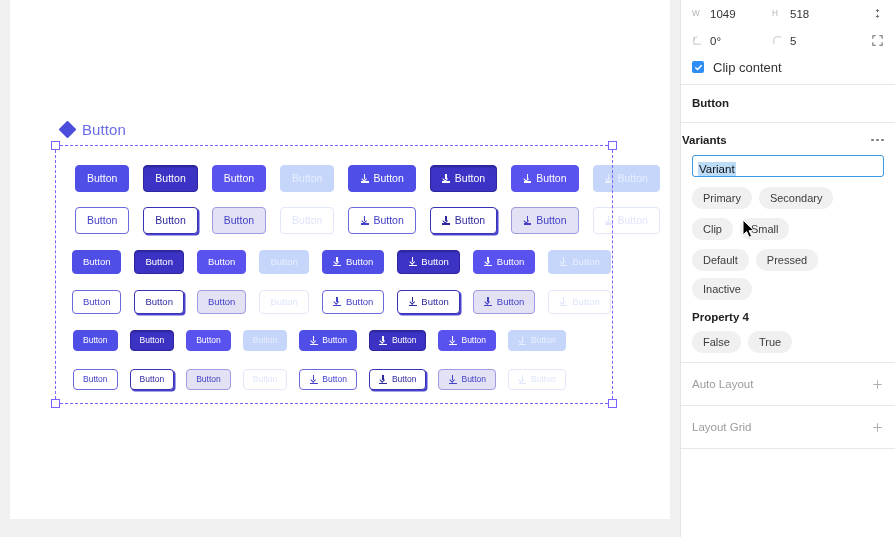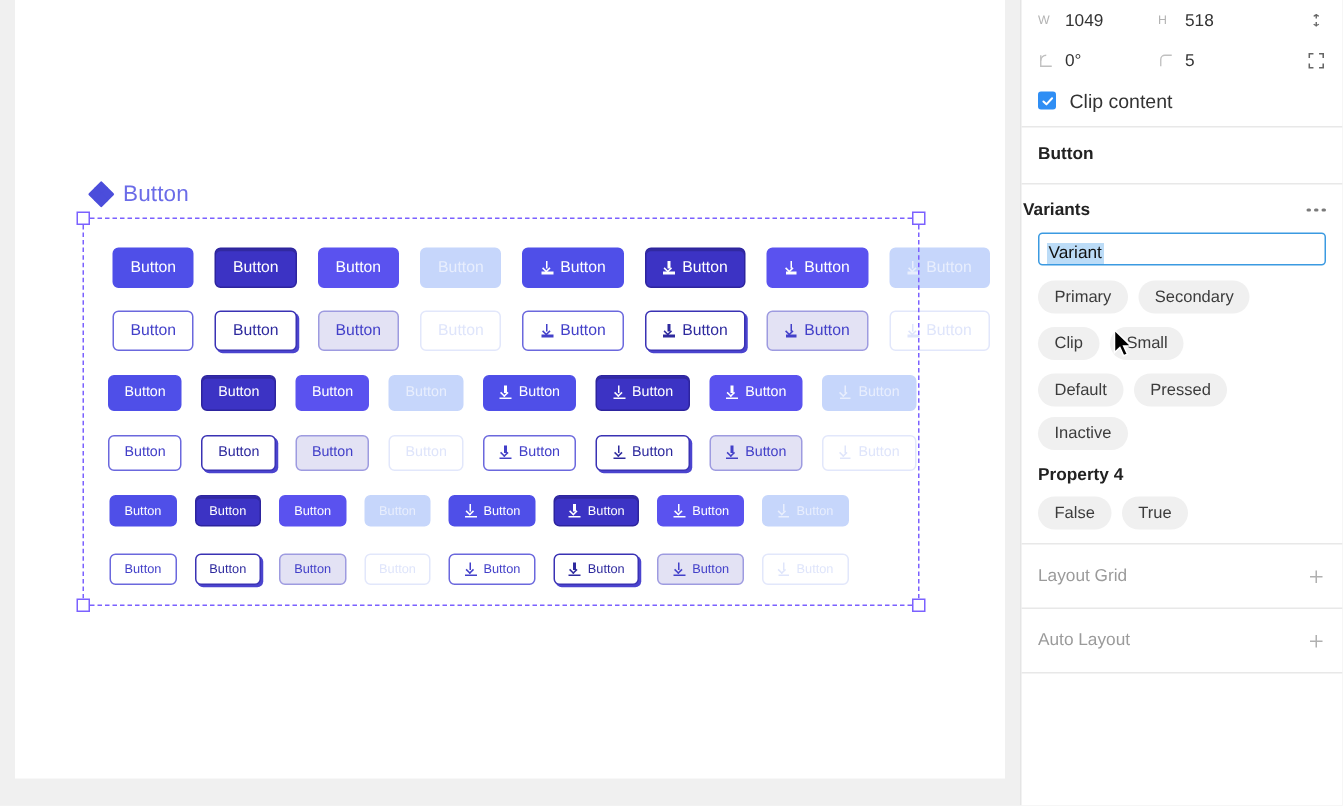--- a/index.html
+++ b/index.html
@@ -518,27 +518,27 @@
           <div class="prop-label">Property 4</div>
           <div class="chips">
             <span class="chip">False</span>
             <span class="chip">True</span>
           </div>
         </div>
     </div>
 
     <div id="panel-sections">
         <div class="simple-row">
-          <span class="lbl">Layout Grid</span>
+          <span class="lbl">Auto Layout</span>
           <svg viewBox="0 0 14 14" class="plus">
             <path d="M7 2.5v9M2.5 7h9" stroke="#b0b0b0" stroke-width="1.1" fill="none"></path>
           </svg>
         </div>
         <div class="simple-row">
-          <span class="lbl">Auto Layout</span>
+          <span class="lbl">Layout Grid</span>
           <svg viewBox="0 0 14 14" class="plus">
             <path d="M7 2.5v9M2.5 7h9" stroke="#b0b0b0" stroke-width="1.1" fill="none"></path>
           </svg>
         </div>
       </div>
   </div>
 
   <svg class="cursor" viewBox="0 0 14 20">
     <path d="M1 1 L1 16 L4.6 12.6 L7.1 18.2 L9.6 17.1 L7.1 11.7 L12 11.7 Z" fill="#000" stroke="#fff" stroke-width="1"></path>
   </svg>

